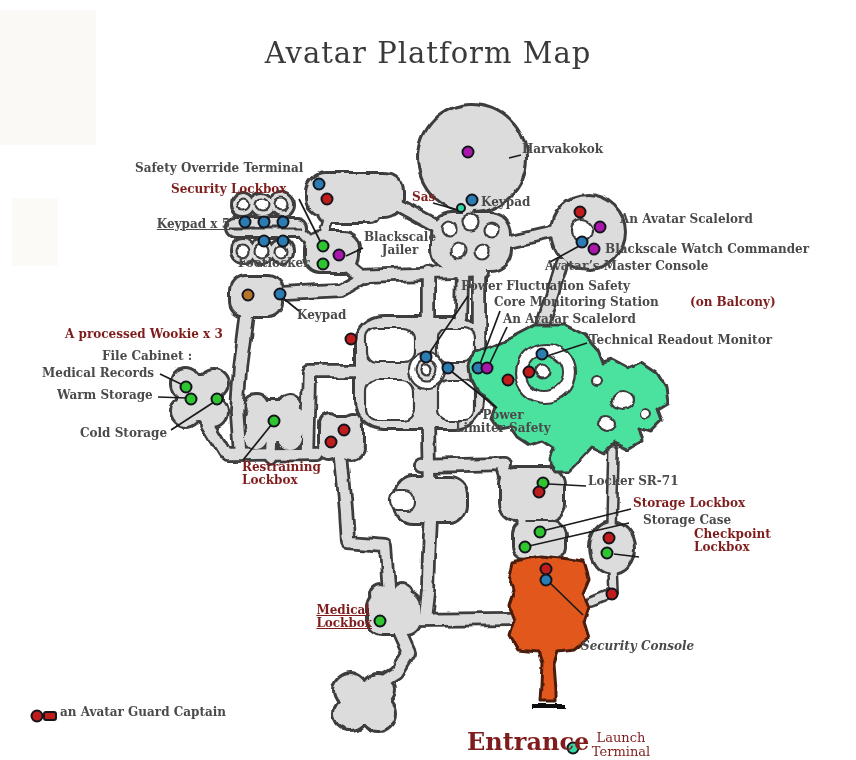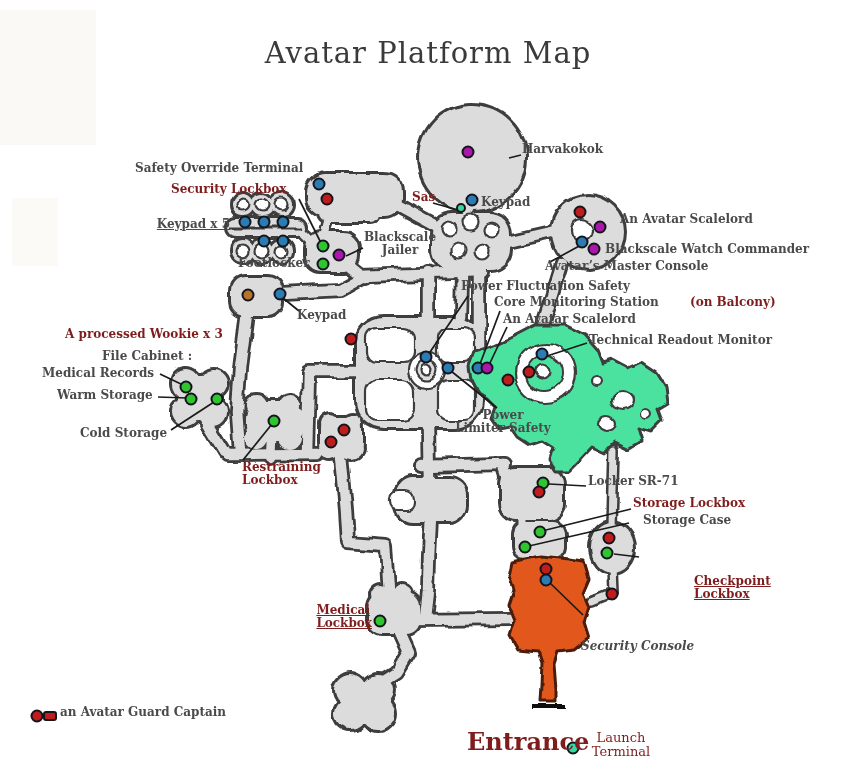--- a/index.html
+++ b/index.html
@@ -270,21 +270,21 @@
       <div class="label" style="left: 297px; top: 309px;">Keypad</div>
       <div class="label" style="left: 102px; top: 350px; text-align: right;">File Cabinet :</div>
       <div class="label" style="left: 42px; top: 367px;">Medical Records</div>
       <div class="label" style="left: 57px; top: 389px;">Warm Storage</div>
       <div class="label" style="left: 80px; top: 427px;">Cold Storage</div>
       <div class="label black" style="left: 214px; top: 461px; margin-left: 28px;">Restraining
 Lockbox</div>
       <div class="label" style="left: 588px; top: 475px;">Locker SR-71</div>
       <div class="label black" style="left: 633px; top: 497px;">Storage Lockbox</div>
       <div class="label" style="left: 631px; top: 514px; margin-left: 12px;">Storage Case</div>
-      <div class="label black" style="left: 694px; top: 575px; text-decoration: underline;">Checkpoint
+      <div class="label black" style="left: 694px; top: 528px;">Checkpoint
 Lockbox</div>
       <div class="label black right" style="left: 372px; top: 604px;">Medical
 Lockbox</div>
       <div class="label" style="left: 581px; top: 640px; font-style: italic;">Security Console</div>
       <div class="label" style="left: 60px; top: 706px;">an Avatar Guard Captain</div>
       <div class="label black" style="left: 467px; top: 729px; font-size: 24px;">Entrance</div>
       <div class="label black center normal" style="left: 621px; top: 731px; font-size: 13px;">Launch
 Terminal</div>
     </div>
 </div>

